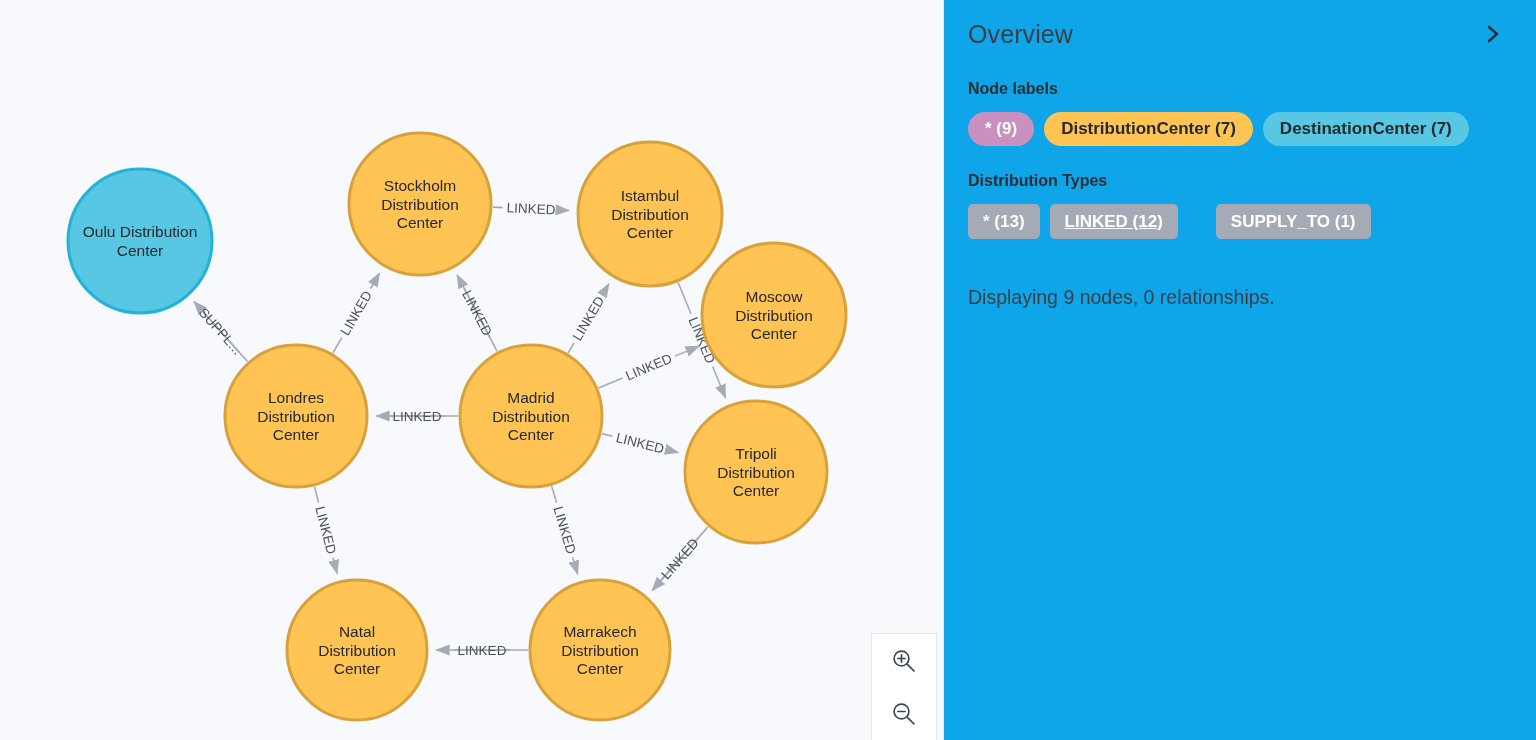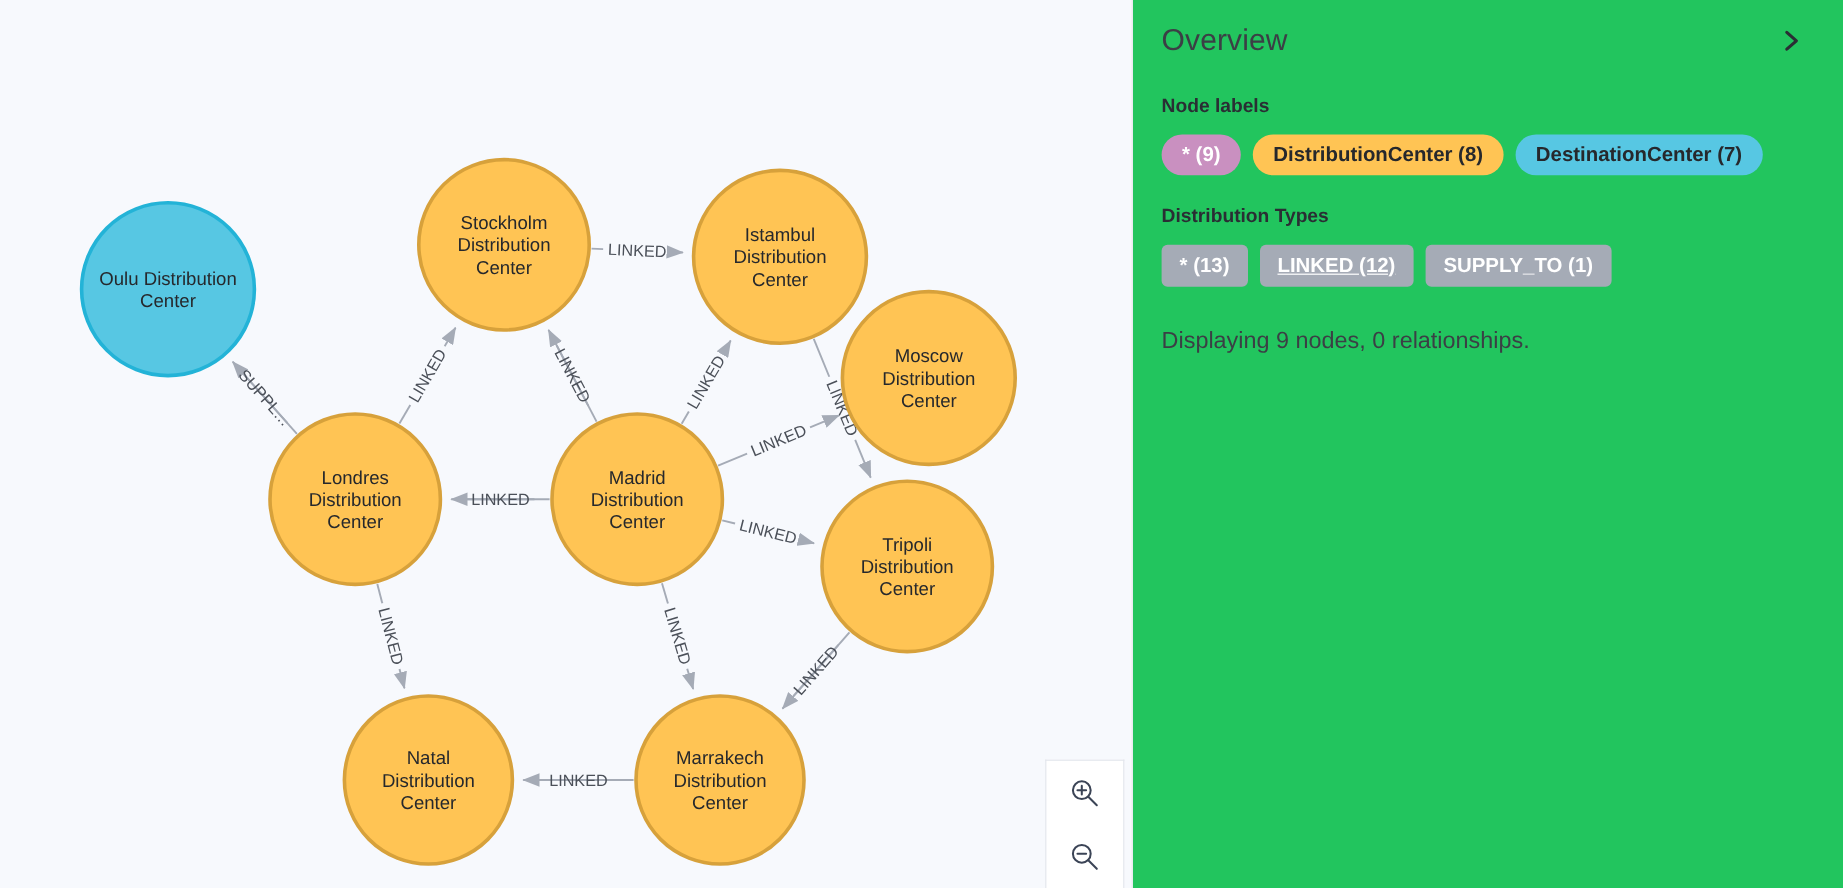--- a/index.html
+++ b/index.html
@@ -77,21 +77,21 @@
     align-items: center;
     justify-content: center;
     cursor: pointer;
   }
   .zoom-btn svg { display: block; }
 
   
   #side-panel {
     width: 592px;
     height: 740px;
-    background: #22c55e;
+    background: #0ea5e9;
     box-sizing: border-box;
     padding: 14px 30px 0 24px;
   }
   #panel-header {
     display: flex;
     align-items: center;
     justify-content: space-between;
     height: 40px;
   }
   #panel-title {
@@ -132,21 +132,21 @@
     font-size: 17px;
     font-weight: bold;
     padding: 8px 15px;
     line-height: 1.15;
     color: #ffffff;
     cursor: pointer;
     white-space: nowrap;
     text-align: right;
   }
   #displaying-text {
-    margin-top: 34px;
+    margin-top: 47px;
     font-size: 19.5px;
     color: #3b3f45;
   }
 </style>
 </head>
 <body>
 
 <div id="app">
 
   <div id="graph-canvas">
@@ -306,27 +306,27 @@
       <div id="panel-collapse">
         <svg width="22" height="22" viewBox="0 0 22 22">
           <polyline points="7,4 15,11 7,18" fill="none" stroke="#2a2e34" stroke-width="2.6" stroke-linecap="round" stroke-linejoin="round"></polyline>
         </svg>
       </div>
     </div>
 
     <div class="section-title">Node labels</div>
     <div class="pill-row" id="node-label-pills">
         <div class="pill-label" style="background: rgb(201, 144, 192); color: rgb(255, 255, 255);">* (9)</div>
-        <div class="pill-label" style="background: rgb(255, 196, 84); color: rgb(38, 40, 44);">DistributionCenter (8)</div>
+        <div class="pill-label" style="background: rgb(255, 196, 84); color: rgb(38, 40, 44);">DistributionCenter (7)</div>
         <div class="pill-label" style="background: rgb(87, 199, 227); color: rgb(38, 40, 44);">DestinationCenter (7)</div>
       </div>
 
     <div class="section-title">Distribution Types</div>
     <div class="pill-row" id="rel-type-pills">
         <div class="pill-rel" style="background: rgb(165, 171, 182); color: rgb(255, 255, 255);">* (13)</div>
         <div class="pill-rel" style="background: rgb(165, 171, 182); color: rgb(255, 255, 255); text-decoration: underline;">LINKED (12)</div>
-        <div class="pill-rel" style="background: rgb(165, 171, 182); color: rgb(255, 255, 255);">SUPPLY_TO (1)</div>
+        <div class="pill-rel" style="background: rgb(165, 171, 182); color: rgb(255, 255, 255); margin-left: 28px;">SUPPLY_TO (1)</div>
       </div>
 
     <div id="displaying-text">Displaying 9 nodes, 0 relationships.</div>
   </div>
 
 </div>
 
 </body></html>

